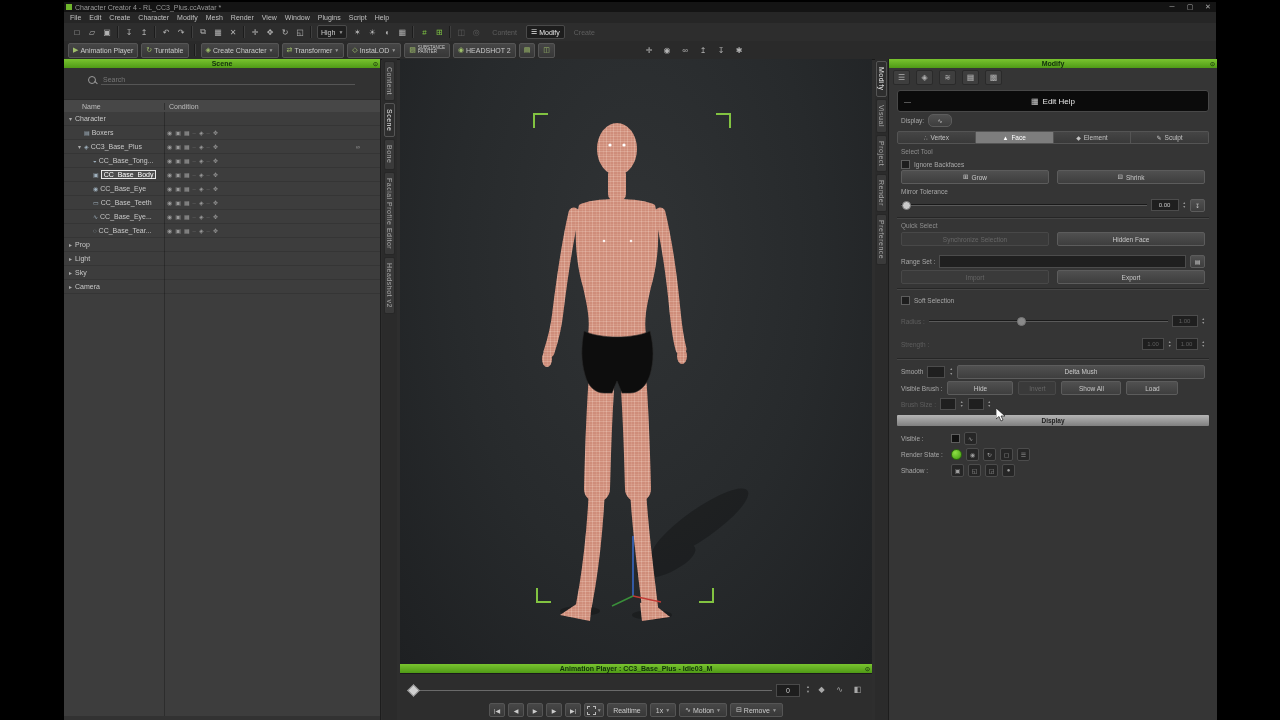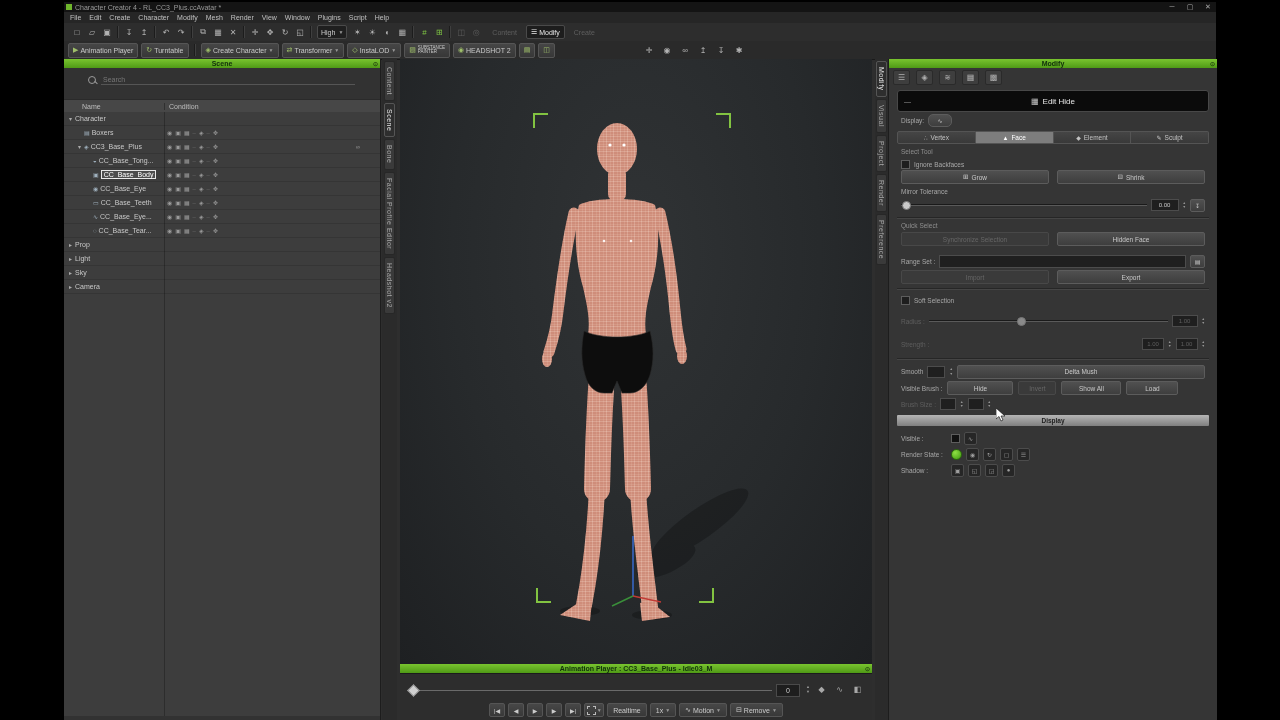--- a/index.html
+++ b/index.html
@@ -545,21 +545,21 @@
           <span class="m-itab">☰</span>
           <span class="m-itab">◈</span>
           <span class="m-itab">≋</span>
           <span class="m-itab">▦</span>
           <span class="m-itab">▩</span>
         </div>
 
       <div class="blackbar">
         <span class="dash">—</span>
         <span class="bbico">▦</span>
-        <span>Edit Hide</span>
+        <span>Edit Help</span>
       </div>
 
       <div class="mrow" style="top:55px;height:12px;">
         <span class="mlabel">Display:</span>
         <span class="sqbtn" style="width:22px;border-radius:5px;">∿</span>
       </div>
 
       <div class="mtabs" id="mode-tabs">
           <div class="mtab">
             <span class="mtico">∴</span>

